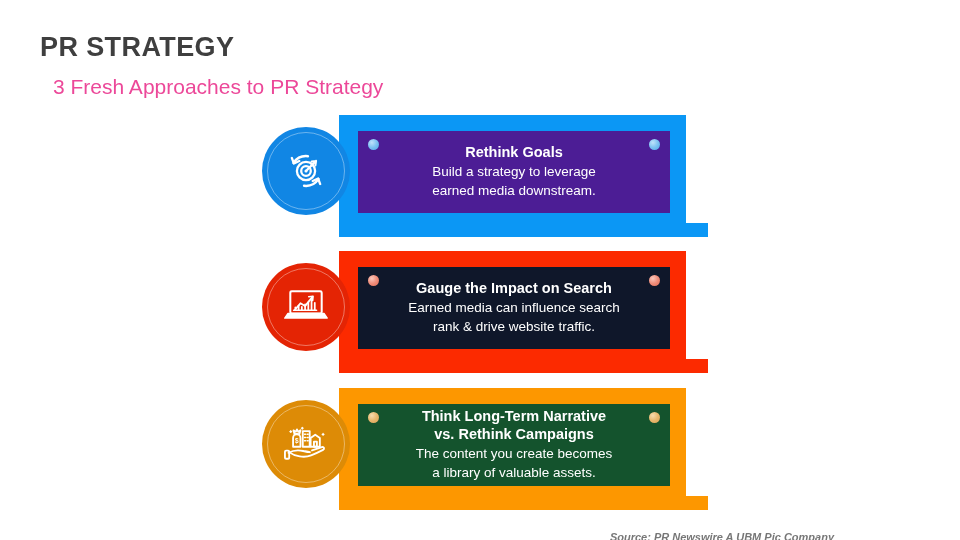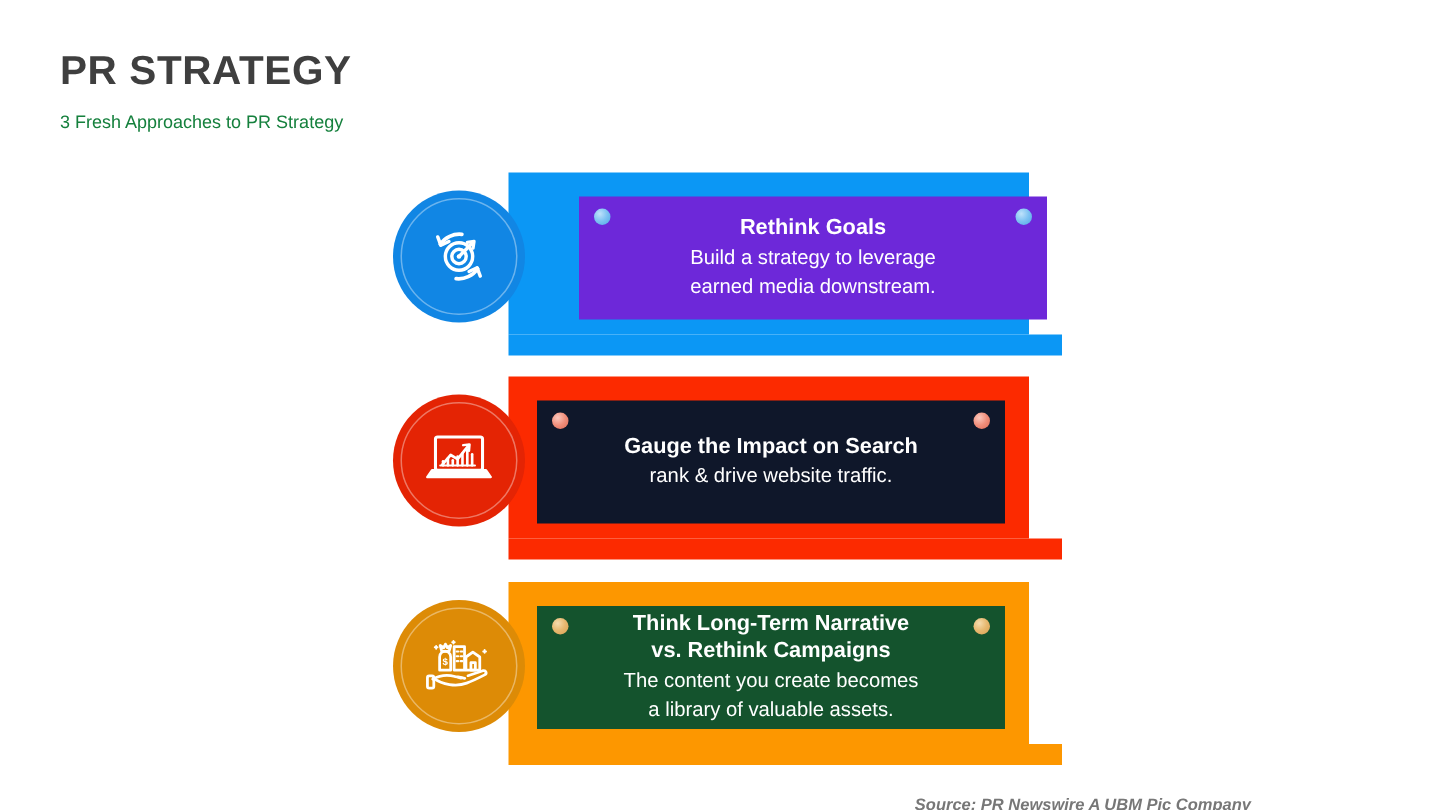--- a/index.html
+++ b/index.html
@@ -34,24 +34,24 @@
   #page-title {
     font-size: 27px;
     font-weight: bold;
     color: #3f3f3f;
     letter-spacing: 0.4px;
     line-height: 1.1;
     margin: 0;
     white-space: nowrap;
   }
   #page-subtitle {
-    font-size: 12px;
+    font-size: 21px;
     font-weight: normal;
-    color: #15803d;
-    margin: 12px 0 0 0;
+    color: #ec4899;
+    margin: 12px 0 0 13px;
     line-height: 1.1;
     white-space: nowrap;
   }
 
   
   .card {
     position: absolute;
     left: 262px;
     width: 460px;
     height: 126px;
@@ -140,21 +140,21 @@
     position: relative;
     z-index: 2;
   }
 
   
   #card-blue   { top: 98px; }
   #card-red    { top: 234px; }
   #card-orange { top: 371px; }
 
   #card-blue   .panel-top, #card-blue   .panel-bottom { background: #0b97f5; }
-  #card-blue   .plate  { background: #6d28d9; margin-left: 28px; }
+  #card-blue   .plate  { background: #4c1d95; }
   #card-blue   .icon-circle { background: #1186e4; }
   #card-blue   .screw  { background: radial-gradient(circle at 35% 32%, #bfe2fb 0%, #7ec2f2 48%, #4ea6e6 100%); }
 
   #card-red    .panel-top, #card-red    .panel-bottom { background: #fc2a00; }
   #card-red    .plate  { background: #0f172a; }
   #card-red    .icon-circle { background: #e42404; }
   #card-red    .screw  { background: radial-gradient(circle at 35% 32%, #fbc8bd 0%, #f08f7c 48%, #e06a54 100%); }
 
   #card-orange .panel-top, #card-orange .panel-bottom { background: #fd9700; }
   #card-orange .plate  { background: #14532d; }
@@ -214,20 +214,21 @@
   </div>
 
   <div class="card" id="card-red">
     <div class="panel-top"></div>
     <div class="panel-bottom"></div>
 
     <div class="plate">
       <span class="screw left"></span>
       <span class="screw right"></span>
       <div class="card-title">Gauge the Impact on Search</div>
+      <div class="card-desc">Earned media can influence search</div>
       <div class="card-desc">rank &amp; drive website traffic.</div>
     </div>
 
     <div class="icon-circle">
       <span class="ring"></span>
       <svg width="48" height="44" viewBox="0 0 52 44">
         <g fill="none" stroke="#ffffff" stroke-width="2.2" stroke-linecap="round" stroke-linejoin="round">
           <rect x="9" y="5" width="34" height="24" rx="1.6"></rect>
           <path d="M3 34 H49 L45.5 29 H6.5 Z" fill="#ffffff" stroke="#ffffff" stroke-width="1.6"></path>
           <path d="M14 25 L20 18 L25 21 L33 11" stroke-width="2"></path>

